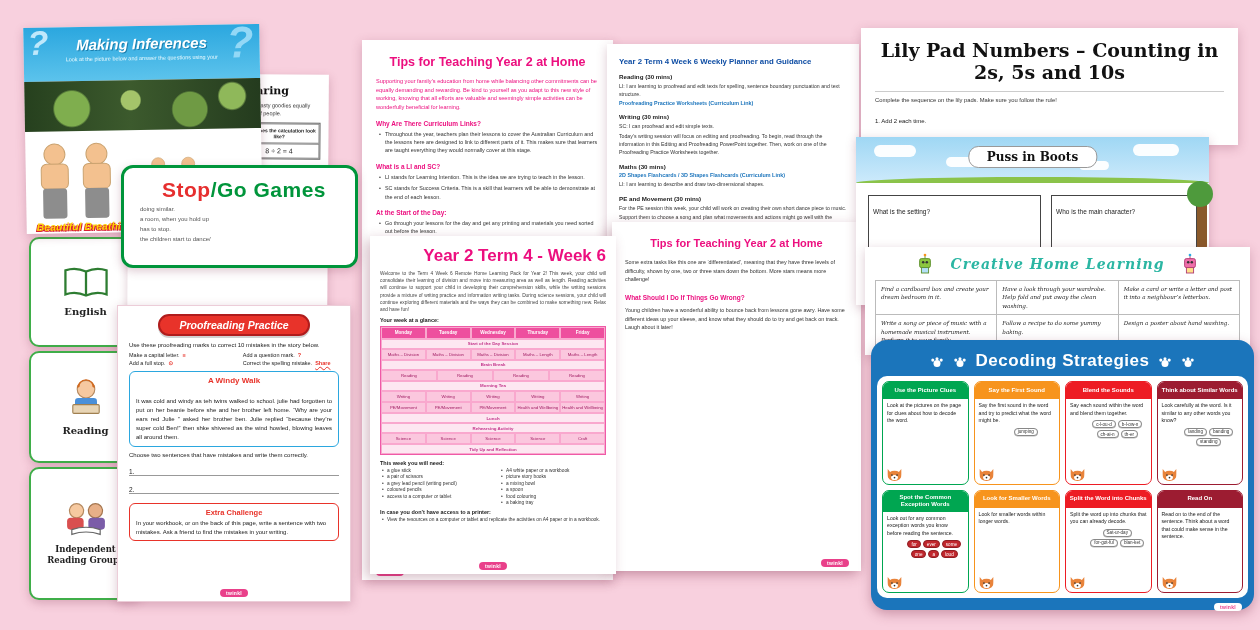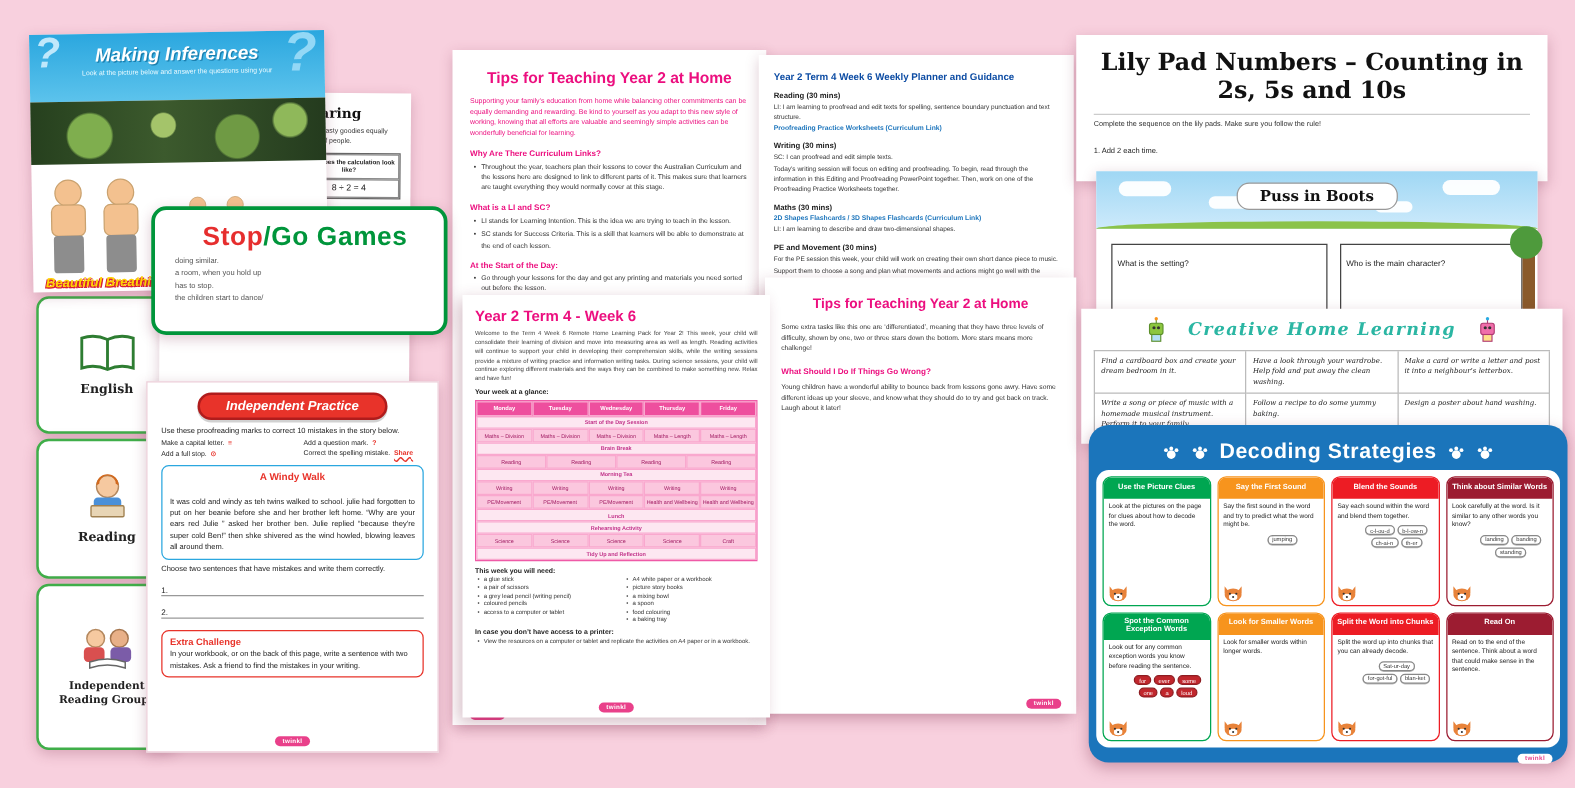--- a/index.html
+++ b/index.html
@@ -60,42 +60,42 @@
 .pf-head{margin:0 auto;width:152px;background:#e8332a;border:2px solid #b01c1c;border-radius:13px;color:#fff;text-align:center;font-weight:bold;font-style:italic;font-size:10.5px;padding:3px 0;box-shadow:0 2px 0 rgba(0,0,0,.18)}
 .pf-intro{font-size:6px;margin-top:6px;color:#222}
 .pf-marks{display:grid;grid-template-columns:1.1fr 1fr;gap:2px 8px;font-size:5.5px;margin-top:4px;color:#222}
 .pf-marks b{color:#e8332a;margin-left:3px}
 .pf-story{border:1.5px solid #2ba7df;border-radius:6px;margin-top:5px;padding:4px 6px}
 .pf-story-title{text-align:center;color:#e8332a;font-weight:bold;font-size:8px;margin-bottom:12px}
 .pf-story-text{font-size:6px;color:#222;line-height:1.5;text-align:justify}
 .pf-task{font-size:6px;margin-top:5px;color:#222}
 .pf-line{border-bottom:1px solid #999;font-size:6.5px;margin-top:10px;color:#222}
 .pf-extra{border:1.5px solid #e8332a;border-radius:6px;margin-top:9px;padding:4px 6px}
-.pf-extra-title{color:#e8332a;font-weight:bold;font-size:7.5px}
+.pf-extra-title{text-align:center;color:#e8332a;font-weight:bold;font-size:7.5px}
 .pf-extra-text{font-size:6px;margin-top:2px;line-height:1.45;color:#222}
 
 
 .t1{left:362px;top:40px;width:251px;height:540px;z-index:1;padding:15px 14px}
 .t1-title{text-align:center;color:#ec0f7f;font-weight:bold;font-size:12.5px;margin-bottom:8px}
 .t1-intro{color:#ec0f7f;font-size:5.6px;line-height:1.55;margin-bottom:6px}
 .sec-h{color:#ec0f7f;font-weight:bold;font-size:6.5px;margin:8px 0 2px}
 .bul{font-size:5.4px;color:#333;line-height:1.55;margin:3px 0 3px 9px;position:relative}
 .bul::before{content:"•";position:absolute;left:-6px;color:#333}
 
 
 .pl{left:607px;top:44px;width:252px;height:522px;z-index:1;padding:13px 12px}
 .pl-title{color:#0e4da4;font-weight:bold;font-size:7.8px;margin-bottom:7px}
 .pl-h{font-weight:bold;font-size:6.2px;color:#222;margin-top:7px}
 .pl-p{font-size:5.2px;color:#333;line-height:1.55;margin-top:2px}
 .pl-link{font-size:5.4px;color:#1c75bc;font-weight:bold;margin-top:2px}
 .pl-footer{position:absolute;bottom:6px;right:12px;font-size:4.6px;color:#777}
 
 
 .w6{left:370px;top:236px;width:246px;height:338px;z-index:3;padding:10px 10px;box-shadow:-4px 4px 12px rgba(120,40,70,.3)}
-.w6-title{text-align:left;color:#ec0f7f;font-weight:bold;font-size:12px}
+.w6-title{text-align:right;color:#ec0f7f;font-weight:bold;font-size:17px}
 .w6-intro{font-size:4.8px;color:#444;line-height:1.5;margin-top:4px;text-align:justify}
 .w6-glance{font-size:5.5px;font-weight:bold;margin-top:4px;color:#222}
 .w6-table{margin-top:3px;border:1px solid #ef5aa7}
 .w6-row{display:flex}
 .w6-row span{flex:1;border:.5px solid #f9a8ce;background:#fbc7de;color:#a01b62;font-size:4.3px;text-align:center;padding:2px 1px;line-height:1.2}
 .w6-days span{background:#ee4f9e;color:#fff;font-weight:bold;font-size:4.6px}
 .w6-band{background:#fde7f1;color:#c2338a;font-size:4.4px;text-align:center;padding:1.5px 0;border:.5px solid #f9a8ce;font-weight:bold}
 .w6-needs-title{font-size:5.5px;font-weight:bold;margin-top:5px;color:#222}
 .w6-needs{display:flex;gap:12px}
 .w6-needs .col{flex:1}
@@ -117,21 +117,21 @@
 .lp-hr{border:none;border-top:1px solid #ccc;margin:8px 0 5px}
 .lp-instr{font-size:5.8px;color:#333}
 .lp-rule{font-size:6px;color:#222;margin-top:15px}
 .lp-row{position:absolute;right:14px;top:60px;display:flex;gap:16px;align-items:center}
 .pad{width:26px;height:26px;border-radius:50%;border:2px solid #3aaa35;background:#fff;position:relative}
 .pad::after{content:"";position:absolute;top:-3px;left:50%;transform:translateX(-50%);width:7px;height:6px;background:#fff;clip-path:polygon(0 0,100% 0,50% 100%)}
 .pad.filled{background:#2b2f6a;border-color:#2b2f6a;color:#fff;display:flex;align-items:center;justify-content:center;font-size:9.5px;font-weight:bold}
 .pad.filled::after{display:none}
 
 
-.pb{left:877px;top:137px;width:353px;height:168px;z-index:2}
+.pb{left:856px;top:137px;width:353px;height:168px;z-index:2}
 .pb-sky{position:relative;height:46px;background:linear-gradient(#9fd7f4,#cdeafb)}
 .pb-sky::after{content:"";position:absolute;bottom:0;left:0;right:0;height:6px;background:#8bc34a;border-radius:50% 50% 0 0/100% 100% 0 0}
 .cloud{position:absolute;background:#fff;border-radius:20px;opacity:.95}
 .pb-title{position:absolute;left:50%;top:9px;transform:translateX(-50%);background:#fff;border:1px solid #999;border-radius:10px;padding:3px 18px;font-weight:bold;font-size:12px;color:#111;font-family:"DejaVu Serif",serif;z-index:2}
 .pb-body{position:relative;height:122px;padding:12px 12px 10px;display:flex;gap:10px}
 .pb-box{border:1px solid #444;background:#fff;padding:4px}
 .pb-box span{font-size:6.5px;color:#222}
 .b1{flex:1.2}.b2{flex:1}
 .pb-tree{position:absolute;right:2px;top:6px;width:10px;height:60px;background:#8a5a2b;border-radius:3px}
 .pb-leaves{position:absolute;right:-6px;top:-8px;width:26px;height:26px;background:#4e9a3c;border-radius:50%}
@@ -238,21 +238,21 @@
         <circle cx="14" cy="8" r="6" fill="#f6c9a0" stroke="#b5895f"></circle>
         <circle cx="30" cy="8" r="6" fill="#e8b088" stroke="#a5764f"></circle>
         <rect x="6" y="14" width="14" height="10" rx="3" fill="#d94f4f"></rect>
         <rect x="24" y="14" width="14" height="10" rx="3" fill="#7b5ca8"></rect>
         <path d="M10 24 Q22 20 34 24 V28 Q22 24 10 28 Z" fill="#fff" stroke="#666"></path>
       </svg>
     <div class="fc-label">Independent Reading Groups</div>
   </div>
 
   <div class="card pf">
-    <div class="pf-head">Independent Practice</div>
+    <div class="pf-head">Proofreading Practice</div>
     <div class="pf-intro">Use these proofreading marks to correct 10 mistakes in the story below.</div>
     <div class="pf-marks">
       <div><span>Make a capital letter.</span><b>≡</b></div>
       <div><span>Add a question mark.</span><b>?</b></div>
       <div><span>Add a full stop.</span><b>⊙</b></div>
       <div><span>Correct the spelling mistake.</span><b style="text-decoration:underline wavy">Share</b></div>
     </div>
     <div class="pf-story">
       <div class="pf-story-title">A Windy Walk</div>
       <div class="pf-story-text">It was cold and windy as teh twins walked to school. julie had forgotten to put on her beanie before she and her brother left home. “Why are your ears red Julie ” asked her brother ben. Julie replied “because they’re super cold Ben!”  then shke shivered as the wind howled, blowing leaves all around them.</div>

